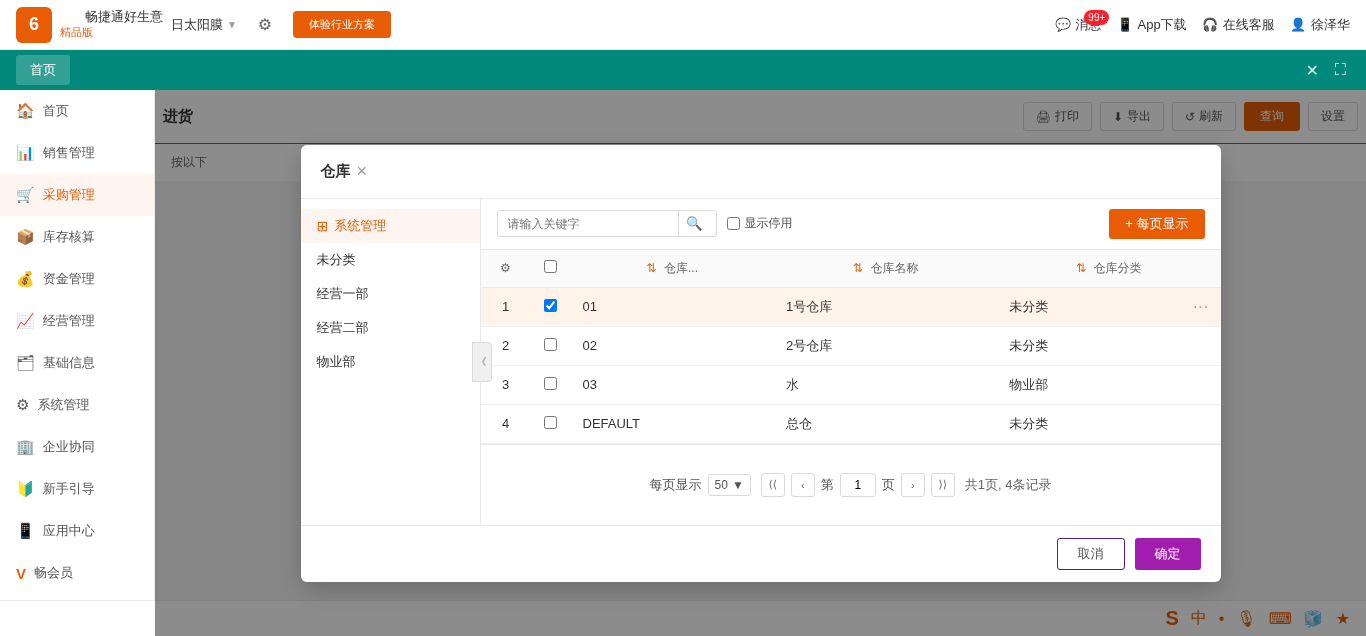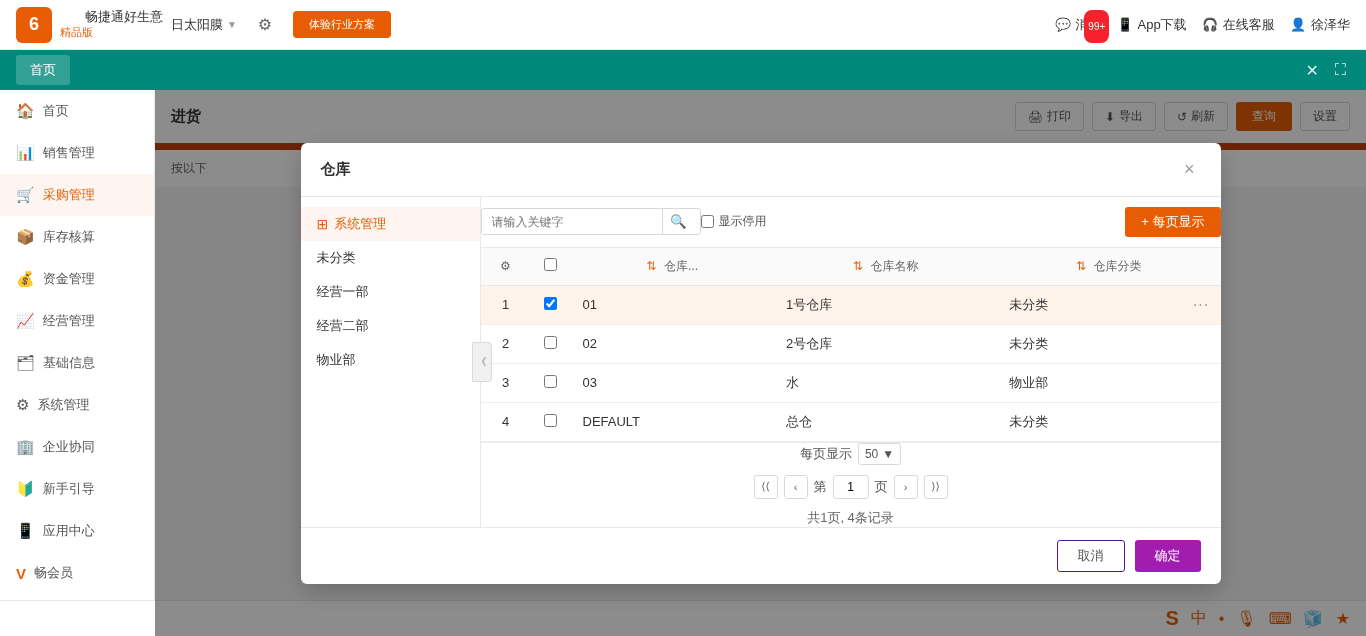--- a/index.html
+++ b/index.html
@@ -60,21 +60,21 @@
       display: flex; align-items: center; gap: 16px;
     }
     .nav-right-item {
       display: flex; align-items: center; gap: 4px;
       color: #333; font-size: 13px; cursor: pointer; position: relative;
     }
     .badge {
       background: #f5222d;
       color: #fff;
       font-size: 10px;
-      padding: 11px 4px;
+      padding: 2px 4px;
       border-radius: 8px;
       position: absolute;
       top: -6px; right: -8px;
     }
 
     
     .second-nav {
       height: 40px;
       background: #00897b;
       display: flex;
@@ -128,23 +128,23 @@
 
     
     .main-content {
       flex: 1;
       background: #f5f5f5;
       overflow: auto;
       position: relative;
     }
     .page-header {
       background: #fff;
-      padding: 12px 16px;
+      padding: 12px 8px;
       display: flex; align-items: center; justify-content: space-between;
-      border-bottom: 7px solid #c2410c;
+      border-bottom: 1px solid #c2410c;
     }
     .page-title { font-size: 15px; font-weight: bold; color: #333; }
     .page-actions { display: flex; gap: 8px; }
     .btn-action {
       padding: 5px 12px;
       border: 1px solid #d9d9d9;
       background: #fff;
       border-radius: 3px;
       cursor: pointer;
       font-size: 12px;
@@ -182,21 +182,21 @@
       border-radius: 6px;
       width: 920px;
       max-height: 580px;
       display: flex;
       flex-direction: column;
       box-shadow: 0 8px 24px rgba(0,0,0,0.2);
     }
     .modal-header {
       padding: 14px 20px;
       border-bottom: 1px solid #e8e8e8;
-      display: flex; align-items: center; justify-content: space-between;
+      display: flex; align-items: center; 
     }
     .modal-title { font-size: 15px; font-weight: 600; color: #333; }
     .modal-close {
       cursor: pointer;
       color: #999;
       font-size: 18px;
       padding: 2px 6px;
     }
     .modal-body {
       display: flex;
@@ -239,23 +239,24 @@
     .category-grid { color: #e85d04; font-size: 14px; }
 
     
     .right-panel {
       flex: 1;
       display: flex;
       flex-direction: column;
       overflow: hidden;
     }
     .right-toolbar {
-      padding: 10px 0;
+      padding: 10px 16px;
       display: flex;
       align-items: center;
+      gap: 10px;
       border-bottom: 1px solid #e8e8e8;
     }
     .search-box {
       display: flex; align-items: center;
       border: 1px solid #d9d9d9;
       border-radius: 3px;
       overflow: hidden;
       width: 220px;
     }
     .search-input {
@@ -318,29 +319,28 @@
     .th-gear { text-align: center; width: 50px; }
     .th-check { width: 40px; text-align: center; }
     .col-center { text-align: center; }
     .col-sort-icon { color: #e85d04; margin-right: 4px; }
     .more-btn {
       color: #999; cursor: pointer; font-size: 16px;
     }
 
     
     .pagination {
-      padding: 0 20px;
+      padding: 28px 20px;
       display: flex;
       align-items: center;
       justify-content: center;
       gap: 10px;
       border-top: 1px solid #e8e8e8;
       font-size: 13px;
       color: #555;
-      flex-direction: column;
     }
     .page-size-select {
       display: flex; align-items: center; gap: 6px;
     }
     .select-box {
       border: 1px solid #d9d9d9;
       padding: 3px 6px;
       border-radius: 3px;
       font-size: 12px;
       cursor: pointer;

